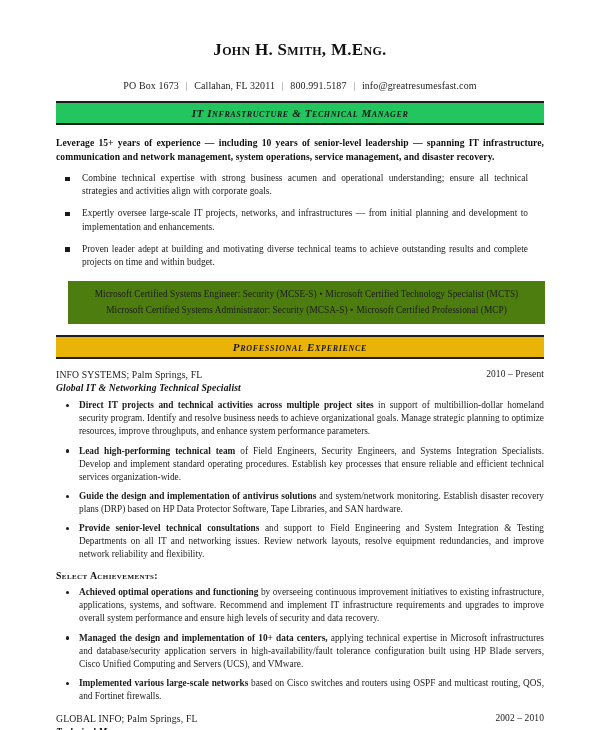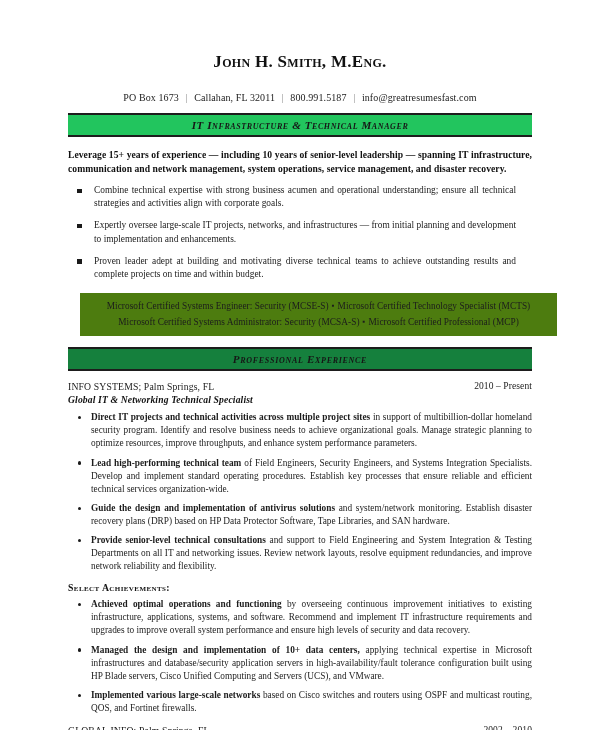--- a/index.html
+++ b/index.html
@@ -14,21 +14,21 @@
     color: #1a1a1a;
     overflow: hidden;
   }
 
   .page {
     position: relative;
     width: 600px;
     height: 730px;
     background: #ffffff;
     box-sizing: border-box;
-    padding: 12px;
+    padding: 0;
   }
 
   
   .header {
     padding: 40px 56px 0 56px;
     text-align: center;
   }
   .cand-name {
     font-family: "Liberation Serif", "DejaVu Serif", serif;
     font-weight: bold;
@@ -125,21 +125,21 @@
     padding: 0 3px;
     font-size: 8px;
     vertical-align: 1px;
   }
 
   
   .sectionbar-wrap {
     margin: 11px 56px 0 56px;
   }
   .sectionbar {
-    background: #15803d;
+    background: #eab308;
     border-top: 2.5px solid #1d1d1d;
     border-bottom: 2.5px solid #1d1d1d;
     text-align: center;
     font-size: 11px;
     font-style: italic;
     font-weight: bold;
     font-variant: small-caps;
     letter-spacing: 0.7px;
     padding: 3px 0 3px 0;
     line-height: 14px;

